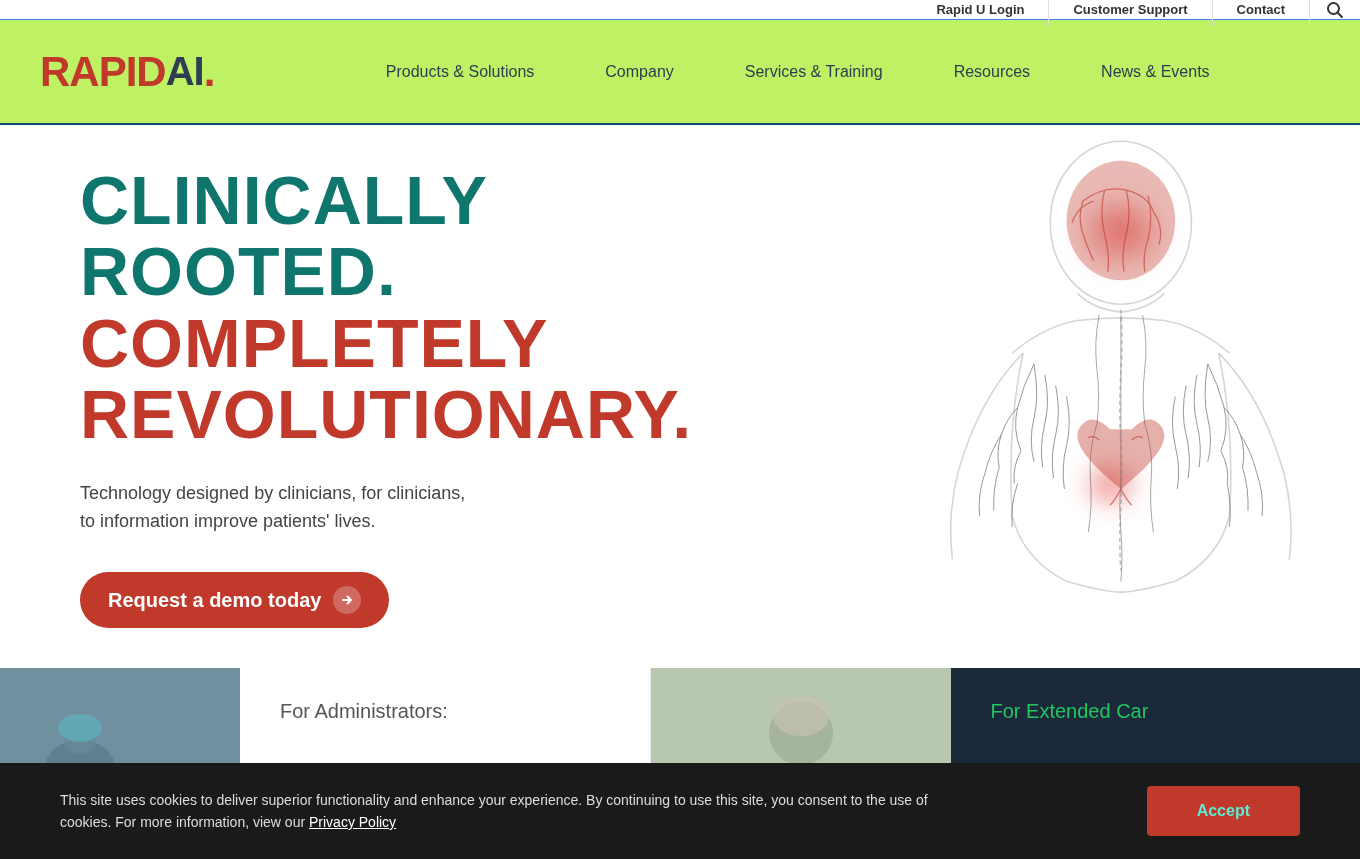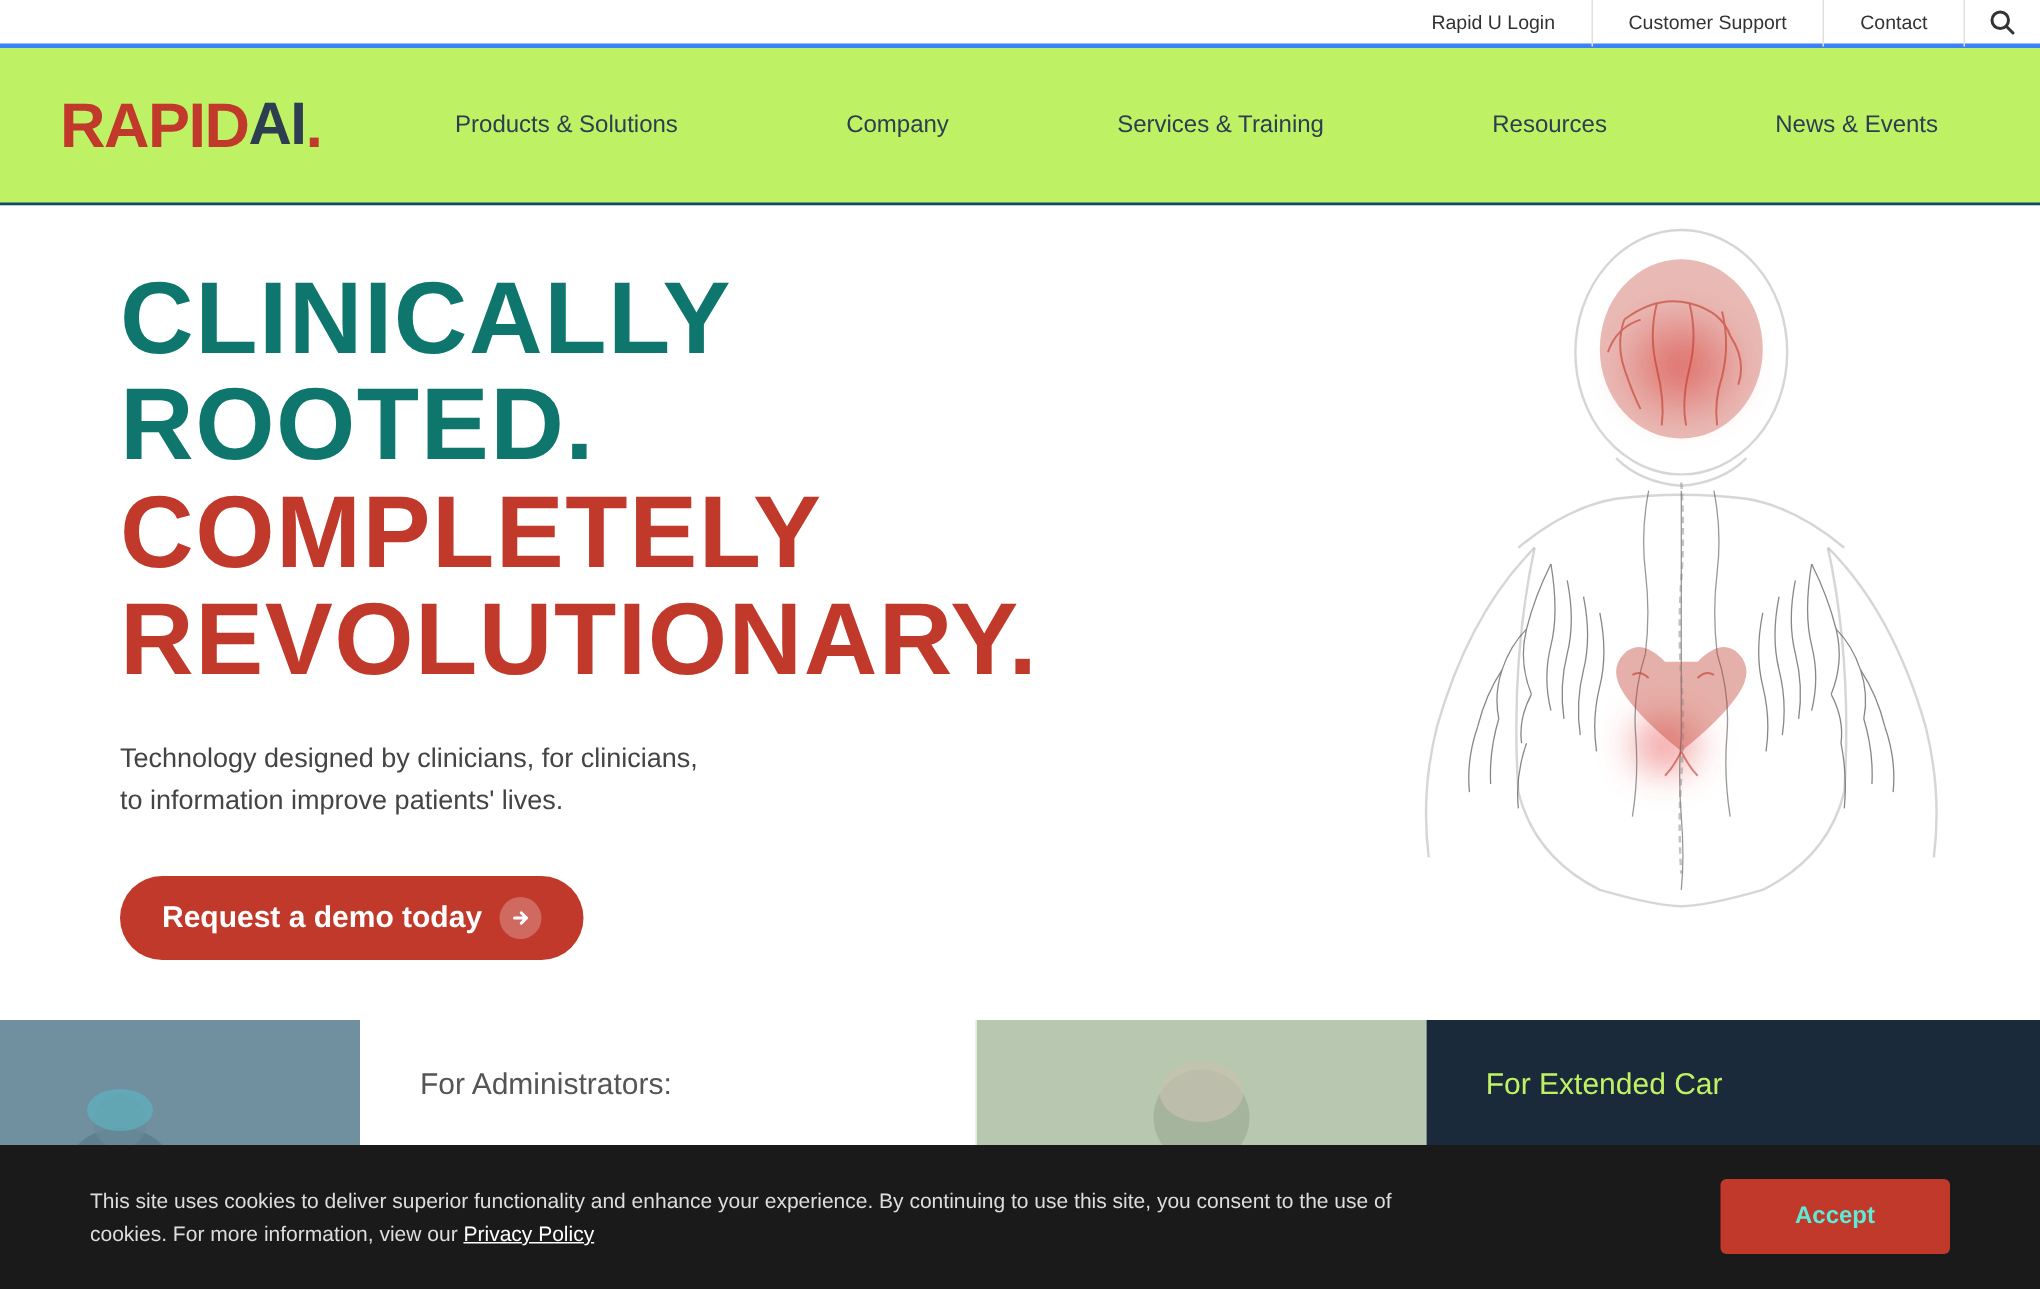--- a/index.html
+++ b/index.html
@@ -1,26 +1,27 @@
 <!DOCTYPE html>
 <html><head>
   <meta charset="utf-8">
   <style>
     * { margin: 0; padding: 0; box-sizing: border-box; }
     body { font-family: Arial, Helvetica, sans-serif; width: 1360px; overflow-x: hidden; }
 
     
     .top-bar {
       background: #fff;
-      border-bottom: 3px solid #3b82f6;
+      border-bottom: 1px solid #3b82f6;
       display: flex;
       justify-content: flex-end;
       align-items: center;
-      height: 32px;
+      height: 20px;
       padding: 0 0;
+      font-weight: bold;
     }
     .top-bar-links {
       display: flex;
       align-items: center;
     }
     .top-bar-link {
       padding: 0 24px;
       font-size: 13px;
       color: #333;
       cursor: pointer;
@@ -65,23 +66,23 @@
       letter-spacing: -1px;
     }
     .logo-dot {
       color: #c0392b;
       font-size: 42px;
       font-weight: 900;
     }
     .nav-links {
       display: flex;
       align-items: center;
-      gap: 4px;
+      gap: 15px;
       flex: 1;
-      justify-content: space-between;
+      justify-content: center;
     }
     .nav-link {
       padding: 0 28px;
       font-size: 16px;
       color: #2c3e50;
       cursor: pointer;
       font-weight: 500;
       white-space: nowrap;
     }
 
@@ -206,21 +207,21 @@
     }
     .extended-care-card {
       flex: 1;
       background: #1a2a3a;
       padding: 32px 40px;
       display: flex;
       align-items: flex-start;
     }
     .extended-label {
       font-size: 20px;
-      color: #bef264;
+      color: #22c55e;
       font-weight: 400;
     }
 
     
     .cookie-banner {
       position: fixed;
       bottom: 0;
       left: 0;
       right: 0;
       background: #1a1a1a;

